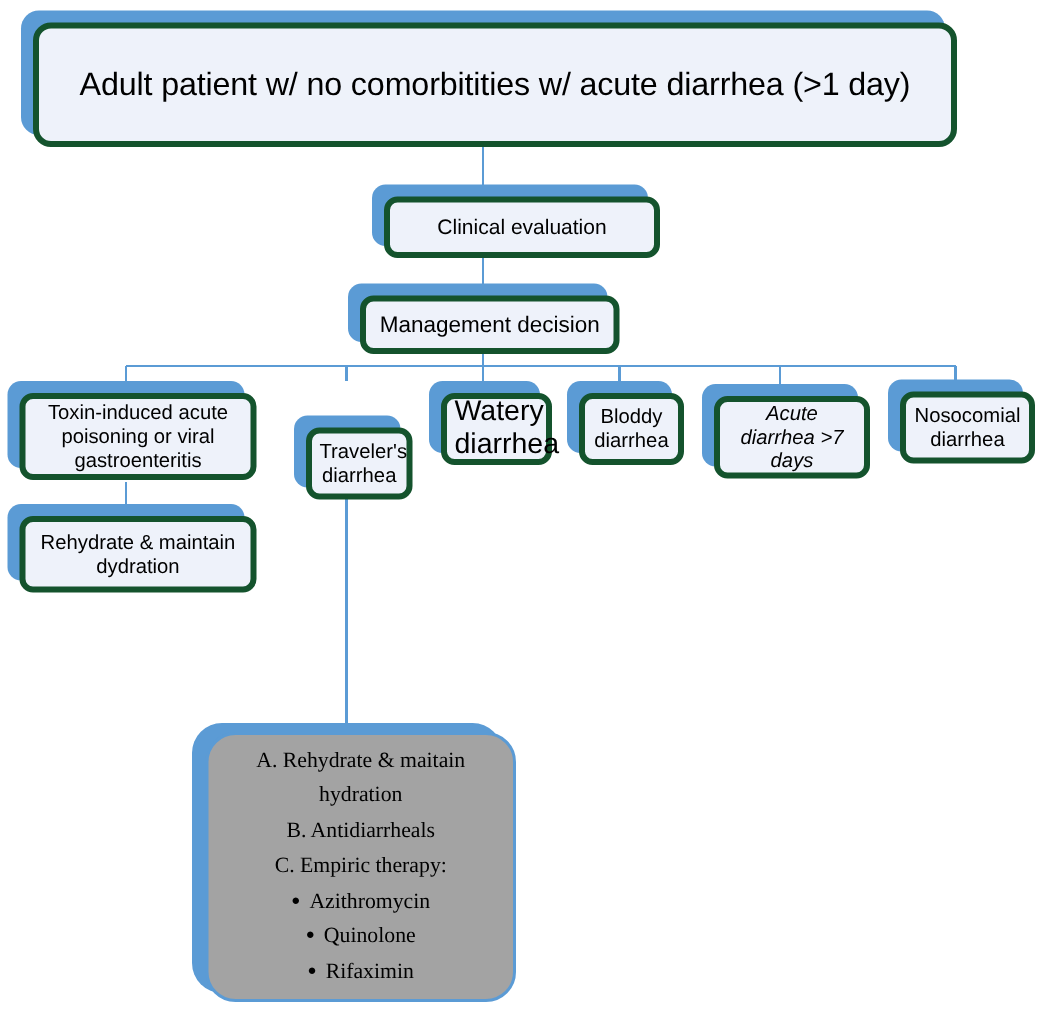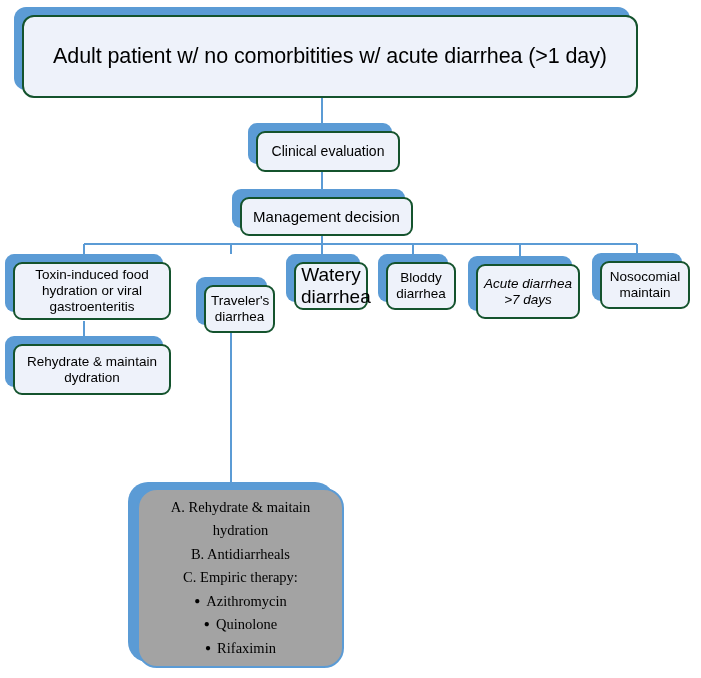--- a/index.html
+++ b/index.html
@@ -43,21 +43,21 @@
     border-radius: 9px;
   }
   .node .face {
     position: absolute;
     left: 8px;
     top: 8px;
     width: 100%;
     height: 100%;
     box-sizing: border-box;
     background: #eef2fa;
-    border: 2px solid #14532d;
+    border: 4px solid #14532d;
     border-radius: 9px;
     display: flex;
     align-items: center;
     justify-content: center;
     text-align: center;
     line-height: 1.18;
     padding: 2px 5px;
   }
   .node .face span {
     display: block;
@@ -66,21 +66,21 @@
 
   
   #node-title { left: 14px; top: 7px; width: 616px; height: 83px; }
   #node-title .plate { border-radius: 12px; }
   #node-title .face {
     border-radius: 12px;
     font-size: 21.5px;
     letter-spacing: -0.1px;
   }
 
-  #node-clinical { left: 248px; top: 123px; width: 144px; height: 41px; }
+  #node-clinical { left: 248px; top: 123px; width: 144px; height: 41px; padding-left: 40px; }
   #node-clinical .face { font-size: 14px; }
 
   #node-management { left: 232px; top: 189px; width: 173px; height: 39px; }
   #node-management .face { font-size: 15px; }
 
   #node-toxin { left: 5px; top: 254px; width: 158px; height: 58px; }
   #node-toxin .face { font-size: 13.5px; }
 
   #node-rehydrate { left: 5px; top: 336px; width: 158px; height: 51px; }
   #node-rehydrate .face { font-size: 13.5px; }
@@ -178,21 +178,21 @@
   <div class="node" id="node-management">
     <div class="plate"></div>
     <div class="face">
       <span>Management decision</span>
     </div>
   </div>
 
   <div class="node" id="node-toxin">
     <div class="plate"></div>
     <div class="face">
-      <span>Toxin-induced food hydration or viral gastroenteritis</span>
+      <span>Toxin-induced acute poisoning or viral gastroenteritis</span>
     </div>
   </div>
 
   <div class="node" id="node-rehydrate">
     <div class="plate"></div>
     <div class="face">
       <span>Rehydrate &amp; maintain dydration</span>
     </div>
   </div>
 
@@ -220,21 +220,21 @@
   <div class="node" id="node-acute">
     <div class="plate"></div>
     <div class="face">
       <span>Acute diarrhea &gt;7 days</span>
     </div>
   </div>
 
   <div class="node" id="node-nosocomial">
     <div class="plate"></div>
     <div class="face">
-      <span>Nosocomial maintain</span>
+      <span>Nosocomial diarrhea</span>
     </div>
   </div>
 
   <div class="node" id="node-treatment">
     <div class="plate"></div>
     <div class="face">
       <div class="treatment-list">
         <span class="tline">A. Rehydrate  &amp; maitain hydration</span>
         <span class="tline">B. Antidiarrheals</span>
         <span class="tline">C. Empiric  therapy:</span>

